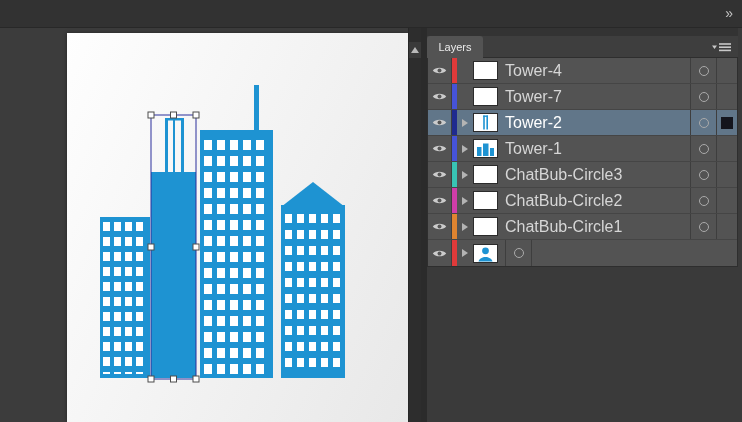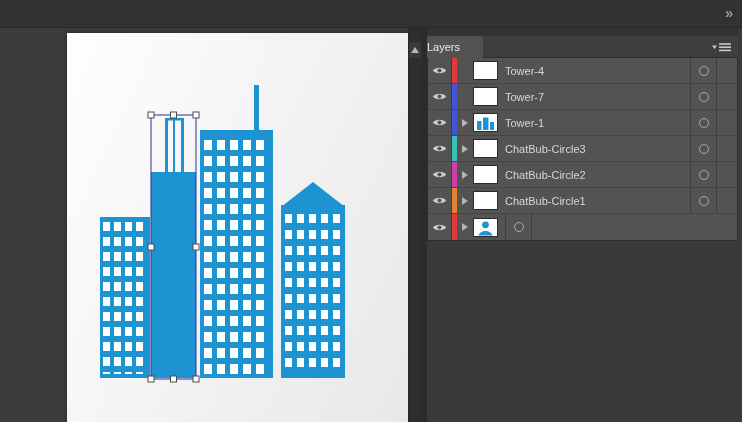--- a/index.html
+++ b/index.html
@@ -51,30 +51,30 @@
     position: absolute; left: 421px; top: 28px; width: 6px; height: 394px;
     background: #2b2b2b;
   }
   
   .layers-panel { position: absolute; left: 427px; top: 28px; width: 311px; height: 394px; }
   .panel-top { height: 8px; background: #333333; }
   .tab-bar { height: 22px; background: #3e3e3e; position: relative; border-bottom: 1px solid #2e2e2e; }
   .tab {
     position: absolute; left: 0; top: 0; width: 56px; height: 22px;
     background: #535353; color: #ebebeb; font-size: 11px;
-    display: flex; align-items: center; justify-content: flex-start;
+    display: flex; align-items: center; justify-content: center;
     border-radius: 3px 3px 0 0;
   }
   .panel-menu { position: absolute; right: 6px; top: 5px; width: 20px; height: 12px; }
   .rows { border: 1px solid #2e2e2e; border-top: none; }
   .layer-row {
     height: 26px; background: var(--row-bg);
     display: flex; align-items: center;
     border-bottom: 1px solid #454545;
-    color: #d6d6d6; font-size: 11px;
+    color: #d6d6d6; font-size: 16px;
   }
   .layer-row:last-child { border-bottom: none; }
   .layer-row.selected { background: var(--sel-bg); color: #ffffff; }
   .eye-cell {
     width: 24px; height: 100%; flex: 0 0 auto;
     display: flex; align-items: center; justify-content: center;
     border-right: 1px solid #3e3e3e;
   }
   .color-bar { width: 5px; height: 100%; flex: 0 0 auto; }
   .arrow-cell {
@@ -215,20 +215,46 @@
     </div>
     <div class="thumb"></div>
     <span class="layer-name">Tower-7</span>
     <div class="circle-cell">
       <span class="target-circle"></span>
     </div>
     <div class="indicator-cell">
       <span class="sel-indicator" style="visibility: hidden;"></span>
     </div>
   </div>
+      <div class="layer-row selected">
+    <div class="eye-cell">
+      <svg width="15" height="9" viewBox="0 0 15 9">
+        <path d="M0.8 4.5 C3.5 0.8 11.5 0.8 14.2 4.5 C11.5 8.2 3.5 8.2 0.8 4.5 Z" fill="#cccccc"></path>
+        <circle cx="7.5" cy="4.5" r="2" fill="#555555"></circle>
+      </svg>
+    </div>
+    <div class="color-bar" style="background: rgb(31, 42, 143);"></div>
+    <div class="arrow-cell">
+      <span class="tri-right" style="visibility: visible;"></span>
+    </div>
+    <div class="thumb">
+          <svg viewBox="0 0 23 17" preserveAspectRatio="none">
+            <rect x="9.2" y="1.5" width="1.6" height="14" fill="var(--art-blue)"></rect>
+            <rect x="12.4" y="1.5" width="1.6" height="14" fill="var(--art-blue)"></rect>
+            <rect x="9.2" y="1.5" width="4.8" height="1.4" fill="var(--art-blue)"></rect>
+          </svg>
+        </div>
+    <span class="layer-name">Tower-2</span>
+    <div class="circle-cell">
+      <span class="target-circle"></span>
+    </div>
+    <div class="indicator-cell">
+      <span class="sel-indicator" style="visibility: visible;"></span>
+    </div>
+  </div>
       <div class="layer-row">
     <div class="eye-cell">
       <svg width="15" height="9" viewBox="0 0 15 9">
         <path d="M0.8 4.5 C3.5 0.8 11.5 0.8 14.2 4.5 C11.5 8.2 3.5 8.2 0.8 4.5 Z" fill="#cccccc"></path>
         <circle cx="7.5" cy="4.5" r="2" fill="#555555"></circle>
       </svg>
     </div>
     <div class="color-bar" style="background: rgb(70, 83, 216);"></div>
     <div class="arrow-cell">
       <span class="tri-right" style="visibility: visible;"></span>

